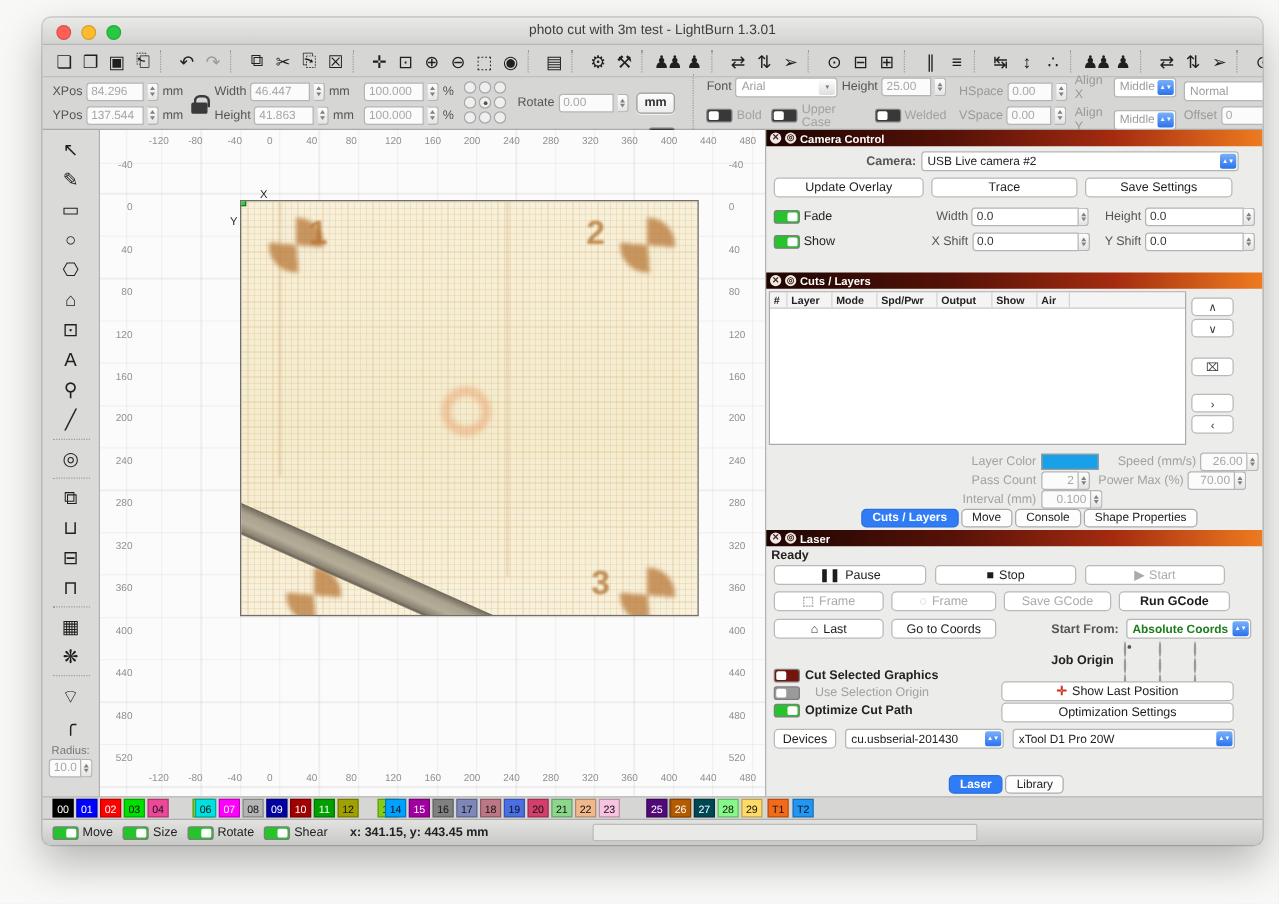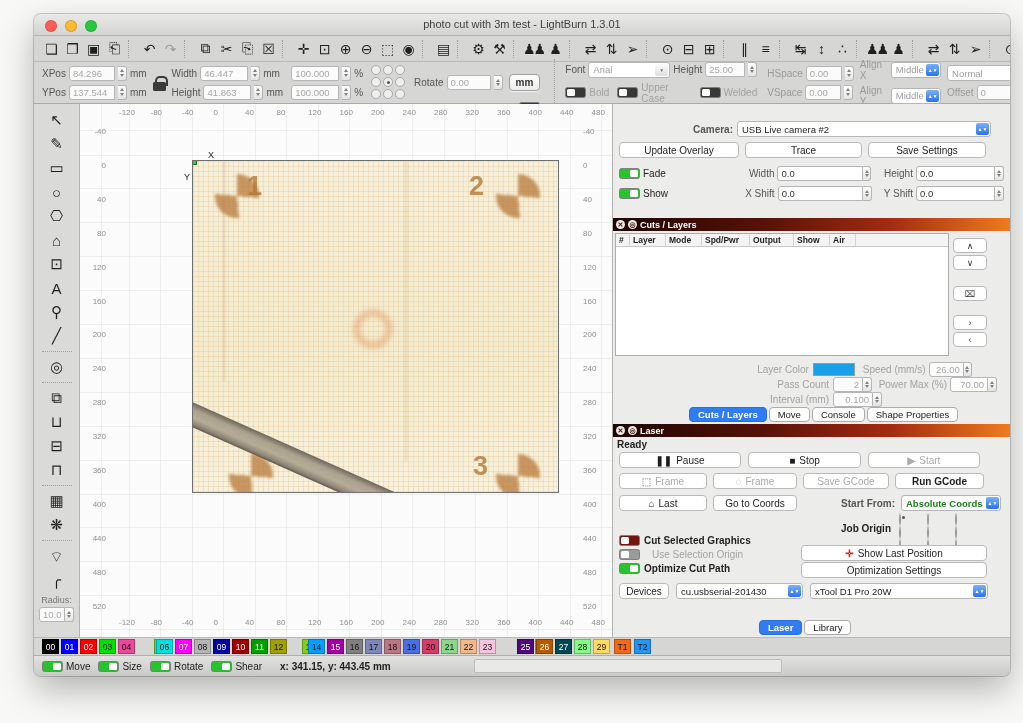--- a/index.html
+++ b/index.html
@@ -447,20 +447,25 @@
         <div class="marker" style="left:303px;top:293px"></div>
         <div class="strip"></div>
         <div class="handle"></div>
       </div>
       <div class="axis" style="left:128px;top:46px">X</div>
       <div class="axis" style="left:104px;top:68px">Y</div>
     </div>
 
     <div class="dock">
 
+      <div class="phead" style="top:0">
+        <span class="hico">✕</span>
+        <span class="hico">◎</span>
+        <span>Camera Control</span>
+      </div>
       <div class="row" style="left:0;top:17px;width:397px">
         <span class="rlab" style="width:120px;font-weight:bold">Camera:</span>
         <span class="combo" style="width:254px;margin-left:4px;color:#222">
             <span class="cv">USB  Live camera #2</span>
             <span class="carr">▲▼</span>
           </span>
       </div>
       <div class="row" style="left:6px;top:38px;gap:6px">
         <span class="btn" style="width:120px">Update Overlay</span>
         <span class="btn" style="width:117px">Trace</span>
@@ -517,21 +522,21 @@
             <span class="th" style="width: 44px;">Output</span>
             <span class="th" style="width: 36px;">Show</span>
             <span class="th" style="width: 26px;">Air</span>
           </div>
       </div>
       <span class="sqbtn" style="left:340px;top:134px">∧</span>
       <span class="sqbtn" style="left:340px;top:151px">∨</span>
       <span class="sqbtn" style="left:340px;top:182px">⌧</span>
       <span class="sqbtn" style="left:340px;top:211px">›</span>
       <span class="sqbtn" style="left:340px;top:228px">‹</span>
-      <div class="row" style="left:0;top:258px;width:359px">
+      <div class="row" style="left:0;top:258px;width:410px">
         <span class="rlab glab" style="width:216px">Layer Color</span>
         <span class="swatch" style="position: static; width: 46px; height: 13px; margin-left: 4px; background: rgb(24, 160, 232);" id="layer-color-swatch"></span>
         <span class="rlab glab" style="width:78px">Speed (mm/s)</span>
         <span class="inp" style="width:38px;margin-left:3px;justify-content:flex-end">26.00</span>
           <span class="spin">
             <i class="up"></i>
             <i class="dn"></i>
           </span>
       </div>
       <div class="row" style="left:0;top:273px;width:397px">

